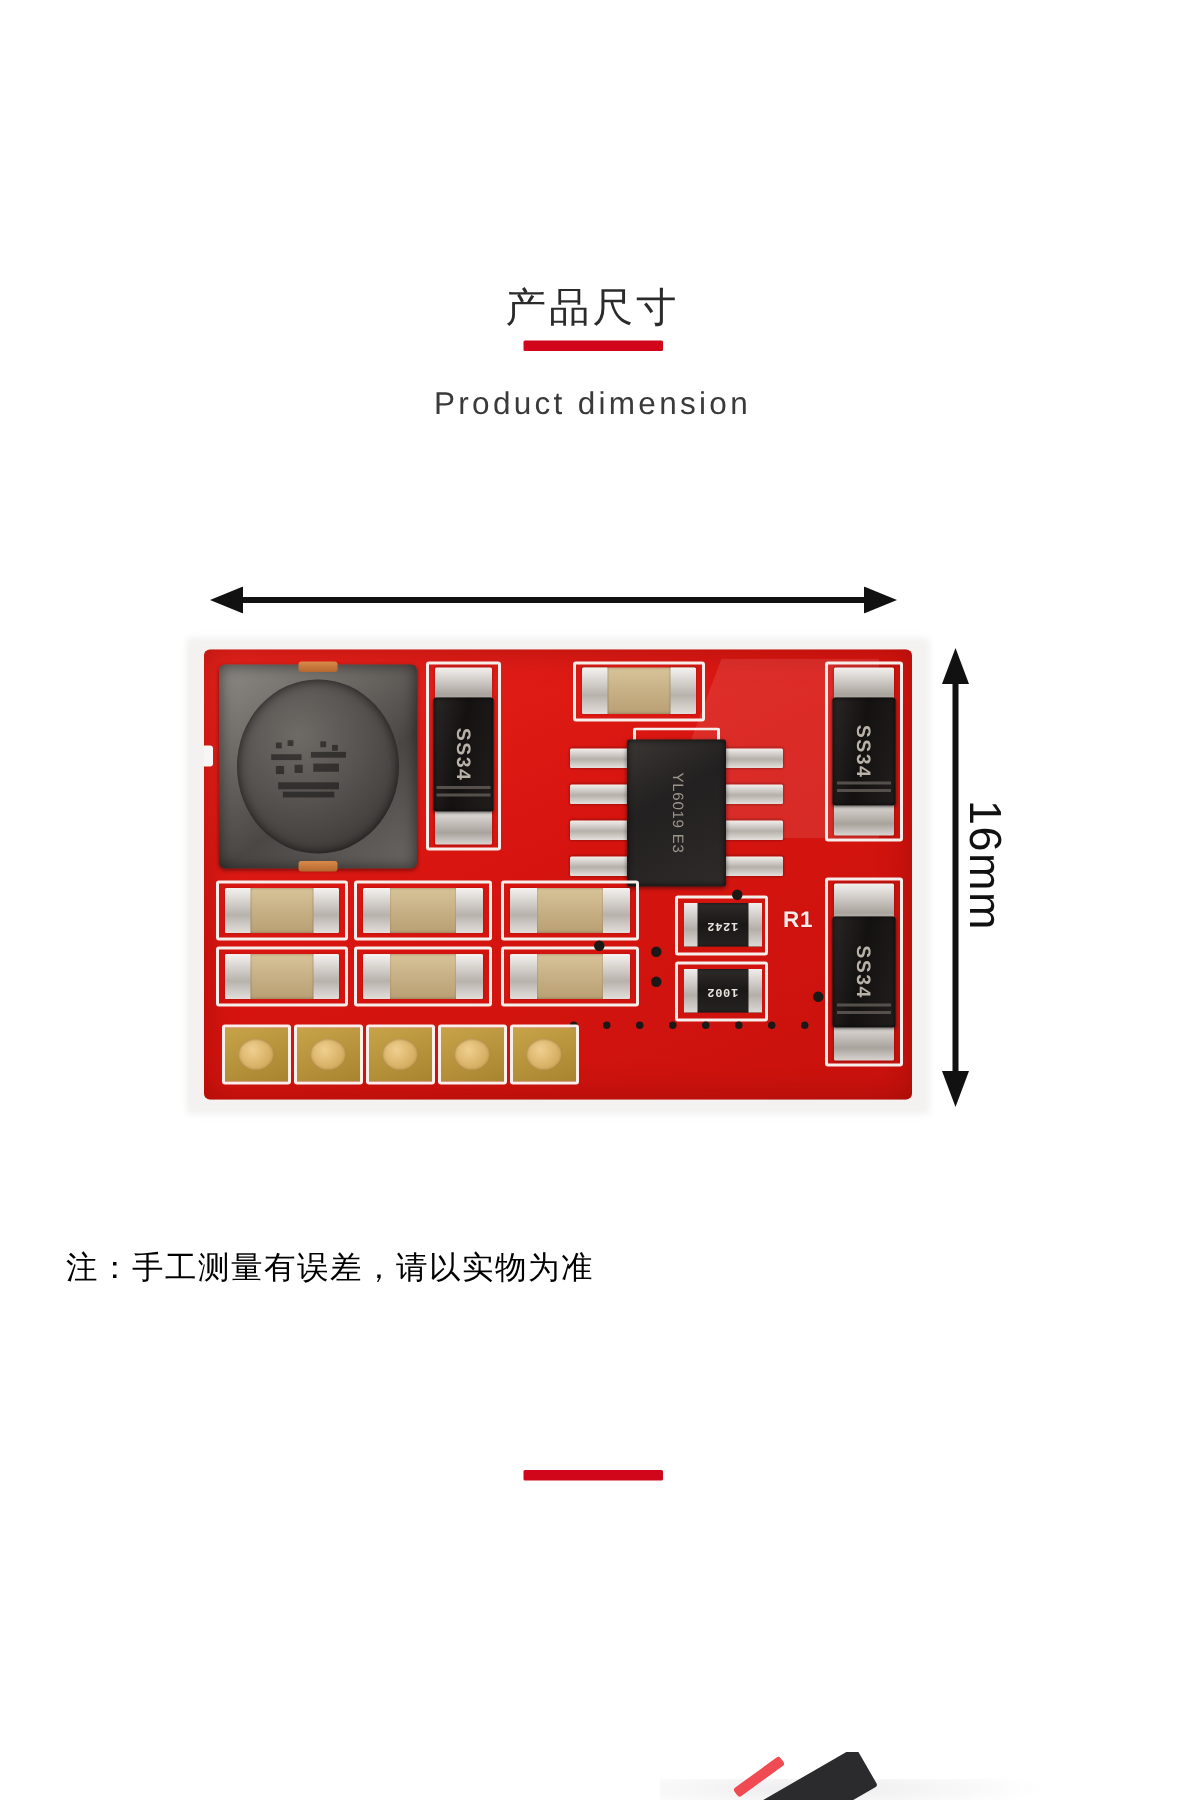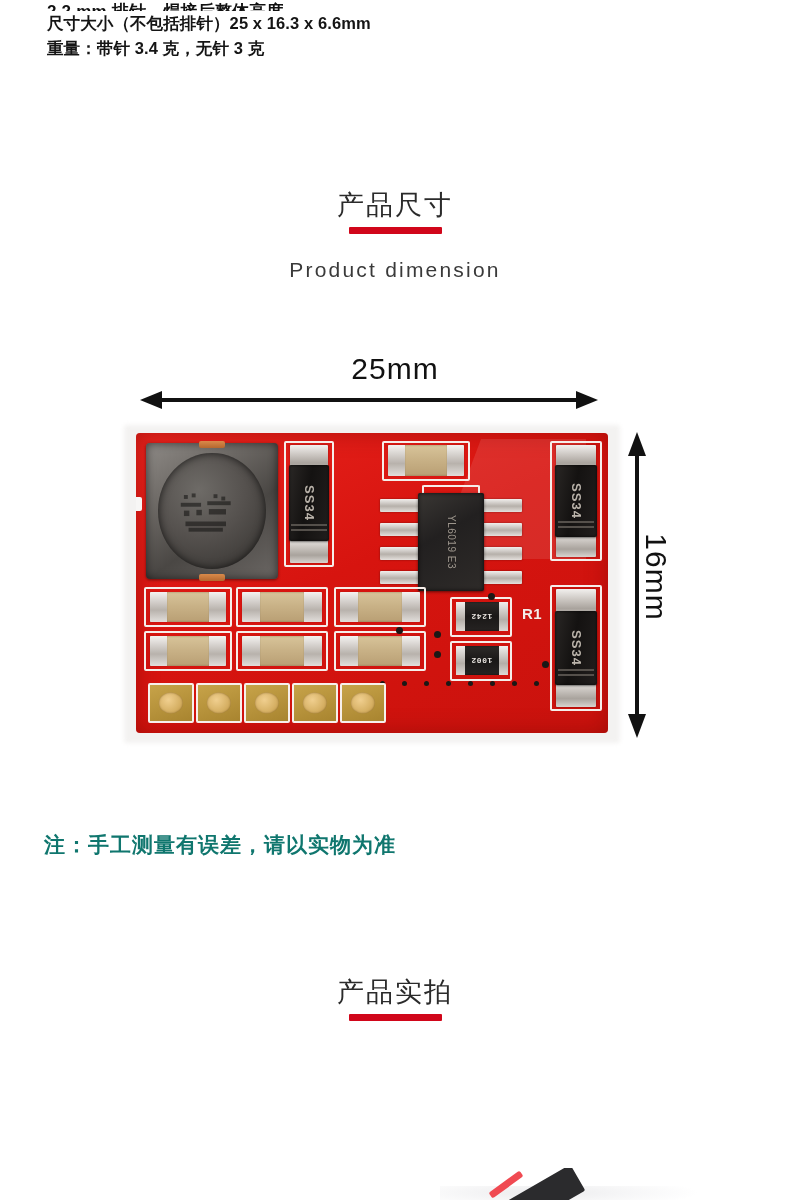--- a/index.html
+++ b/index.html
@@ -48,21 +48,21 @@
   .dim-v-label{
     position:absolute;left:612px;top:560px;
     font-size:30px;color:#111;letter-spacing:1px;
     transform:rotate(90deg);transform-origin:center center;
     white-space:nowrap;
   }
 
   
   .note{
     position:absolute;left:44px;top:831px;
-    font-size:21px;color:#0f766e;letter-spacing:1px;white-space:nowrap;font-weight:bold;
+    font-size:21px;color:#000000;letter-spacing:1px;white-space:nowrap;
   }
 
   
   .pcb-wrap{position:absolute;left:128px;top:428px;width:488px;height:312px;}
   .pcb-shadow{
     position:absolute;left:-4px;top:-3px;width:496px;height:318px;
     background:#f3f2f1;border-radius:3px;
     filter:blur(2px);
   }
   .pcb{
@@ -195,33 +195,27 @@
   .bp-glow{
     position:absolute;left:440px;top:18px;width:260px;height:22px;
     background:radial-gradient(ellipse at 40% 30%,rgba(200,200,205,.35),rgba(255,255,255,0) 70%);
   }
 </style>
 </head>
 <body>
 
 <div class="page">
 
-  <div class="spec-block">
-    <div class="spec-clipped">2.2 mm 排针，焊接后整体高度</div>
-    <div class="spec-line">尺寸大小（不包括排针）25 x 16.3 x 6.6mm</div>
-    <div class="spec-line">重量：带针 3.4 克，无针 3 克</div>
-  </div>
 
   <div class="section-head" style="top:188px;">
     <div class="cn">产品尺寸</div>
     <div class="bar"></div>
     <div class="en">Product dimension</div>
   </div>
 
-  <div class="dim-h-label">25mm</div>
 
   <svg class="arrow-h" viewBox="0 0 458 18">
     <line x1="16" y1="9" x2="442" y2="9" stroke="#111" stroke-width="4"></line>
     <polygon points="0,9 22,0 22,18" fill="#111"></polygon>
     <polygon points="458,9 436,0 436,18" fill="#111"></polygon>
   </svg>
 
   <svg class="arrow-v" viewBox="0 0 18 306">
     <line x1="9" y1="16" x2="9" y2="290" stroke="#111" stroke-width="4"></line>
     <polygon points="9,0 0,24 18,24" fill="#111"></polygon>
@@ -358,21 +352,20 @@
       <div class="thpad" style="left:204px;top:250px;width:46px;height:40px;">
           <i></i>
         </div>
 
     </div>
   </div>
 
   <div class="note">注：手工测量有误差，请以实物为准</div>
 
   <div class="section-head" style="top:975px;">
-    <div class="cn">产品实拍</div>
     <div class="bar"></div>
   </div>
 
   <div class="bottom-photo">
     <div class="bp-glow"></div>
     <div class="bp-wire"></div>
     <div class="bp-body"></div>
   </div>
 
 </div>

